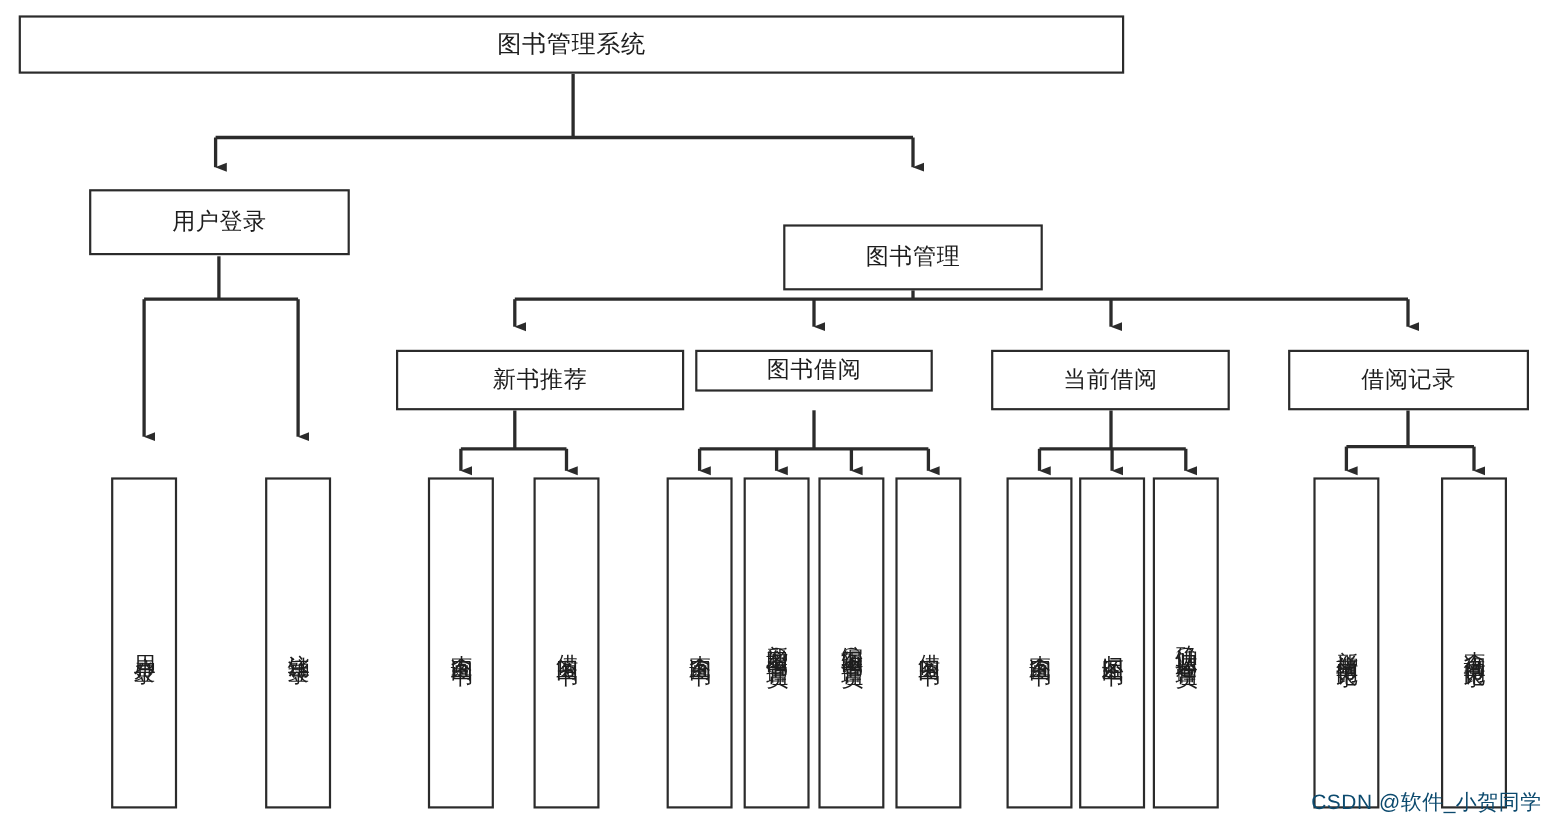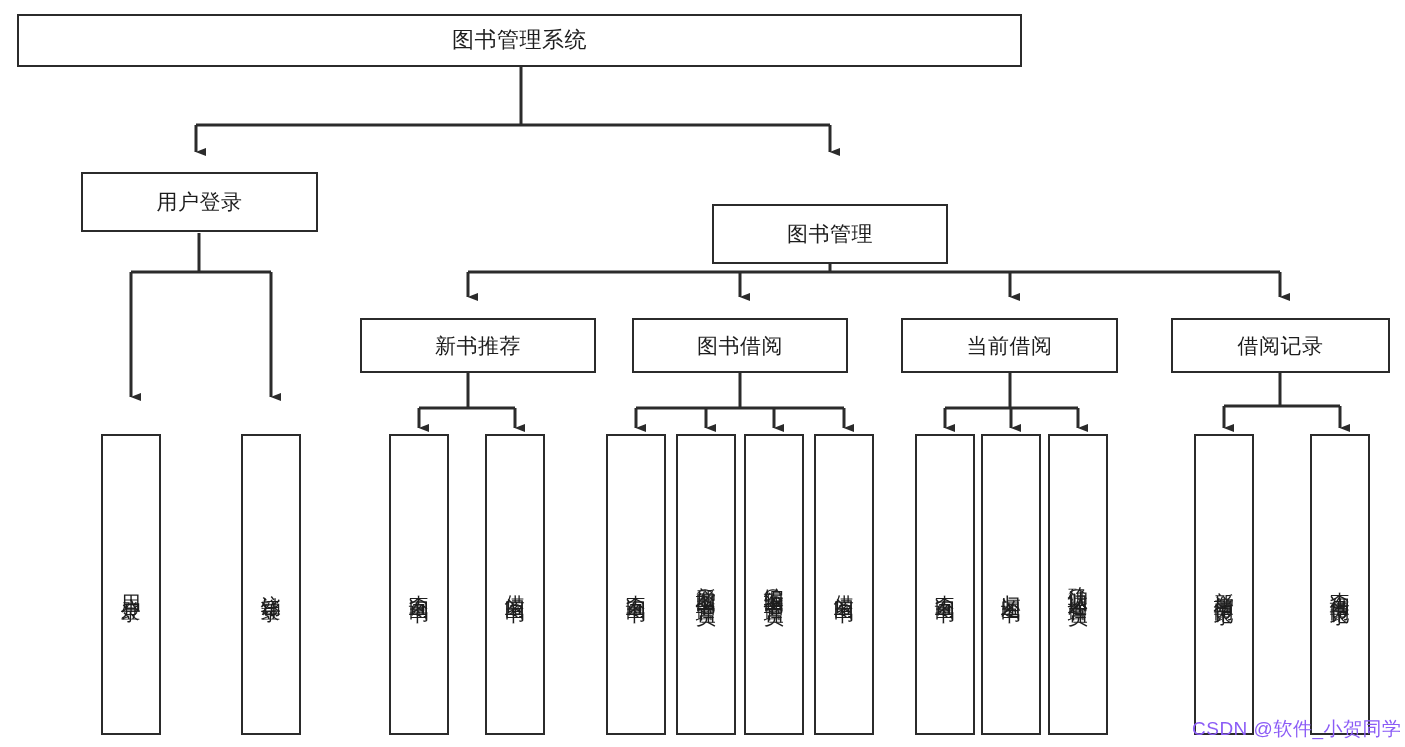--- a/index.html
+++ b/index.html
@@ -48,21 +48,21 @@
     -webkit-writing-mode: vertical-rl;
     letter-spacing: 3px;
     font-size: 20px;
   }
   .node-box.root .node-label {
     font-size: 22px;
     font-family: Liberation Serif, serif;
   }
   .watermark {
     position: absolute;
-    color: #8b5cf6;
+    color: #0c4a6e;
     font-size: 19px;
     white-space: nowrap;
     letter-spacing: 0.5px;
     pointer-events: none;
   }
 </style>
 </head>
 <body>
 
 <div id="diagram-root">
@@ -133,24 +133,24 @@
     <span class="node-label">图书管理系统</span>
   </div>
 
   <div class="node-box" style="left:81px; top:172px; width:237px; height:60px;">
     <span class="node-label">用户登录</span>
   </div>
   <div class="node-box" style="left:712px; top:172px; width:236px; height:60px;margin-top:32px;">
     <span class="node-label">图书管理</span>
   </div>
 
-  <div class="node-box" style="left:360px; top:318px; width:236px; height:55px;">
+  <div class="node-box" style="left:360px; top:318px; width:262px; height:55px;">
     <span class="node-label">新书推荐</span>
   </div>
-  <div class="node-box" style="left:632px; top:318px; width:216px; height:55px;">
+  <div class="node-box" style="left:632px; top:318px; width:216px; height:38px;">
     <span class="node-label">图书借阅</span>
   </div>
   <div class="node-box" style="left:1171px; top:318px; width:219px; height:55px;">
     <span class="node-label">借阅记录</span>
   </div>
   <div class="node-box" style="left:901px; top:318px; width:217px; height:55px;">
     <span class="node-label">当前借阅</span>
   </div>
 
   <div class="node-box vertical" style="left:101px; top:434px; width:60px; height:301px;">

